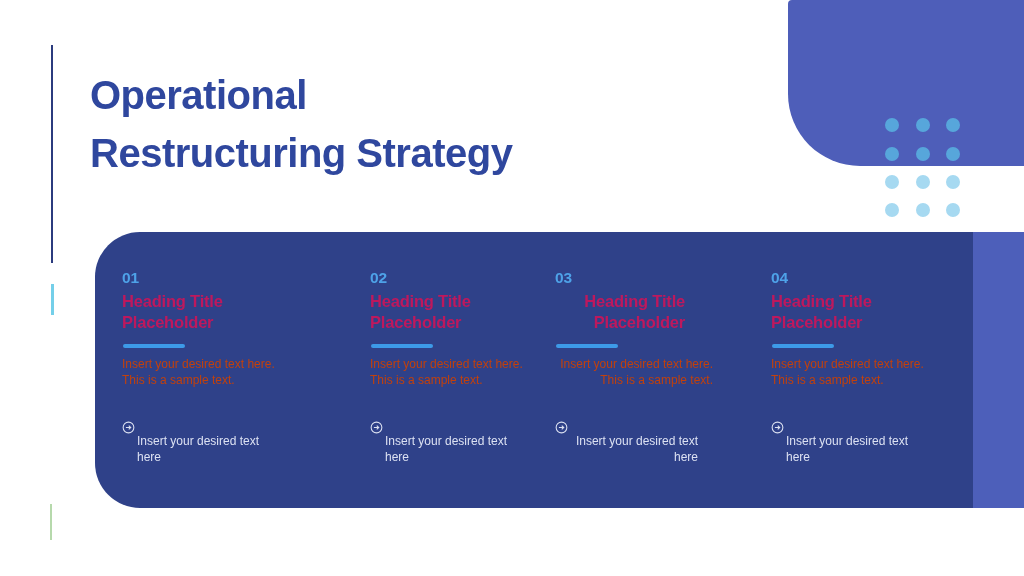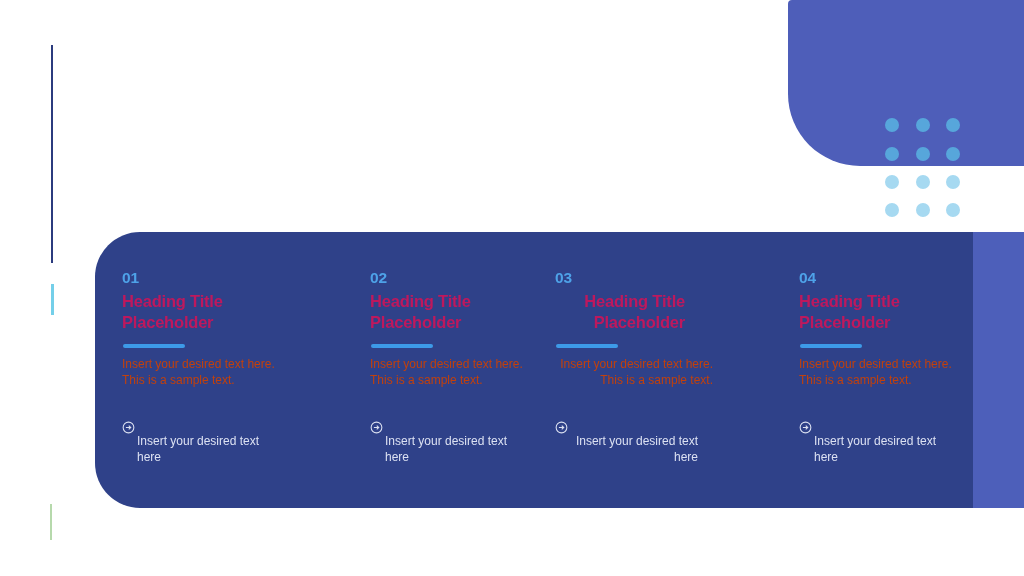--- a/index.html
+++ b/index.html
@@ -53,32 +53,34 @@
   }
   .col .bullet{
     position:absolute;left:0;top:188px;display:flex;align-items:flex-start;flex-direction:column;
   }
   .col .bullet .arrow-wrap{flex:0 0 auto;width:13px;height:13px;margin-top:1px;color:#dce1f2;}
   .col .bullet .arrow-wrap svg{display:block;width:13px;height:13px;}
   .col .bullet .btext{
     margin-left:15px;width:128px;
     font-size:12px;line-height:15.5px;color:#dce1f2;
   }
-  .c1{left:122px;} .c2{left:338px;margin-left:32px;} .c3{left:555px;text-align:right;} .c4{left:771px;margin-left:28px;}
+  .c1{left:122px;} .c2{left:338px;margin-left:32px;} .c3{left:555px;text-align:right;} .c4{left:771px;}
 </style>
 </head>
 <body>
 
 <div class="slide">
 
   <div class="line-navy"></div>
   <div class="line-cyan"></div>
   <div class="line-green"></div>
 
   <div class="title">
+    <div>Operational</div>
+    <div>Restructuring Strategy</div>
   </div>
 
   <div class="deco-shape"></div>
 
   <div class="dot top" style="left:885px;top:118px;"></div>
   <div class="dot top" style="left:916px;top:118px;"></div>
   <div class="dot top" style="left:946px;top:118px;"></div>
   <div class="dot top" style="left:885px;top:147px;"></div>
   <div class="dot top" style="left:916px;top:147px;"></div>
   <div class="dot top" style="left:946px;top:147px;"></div>

